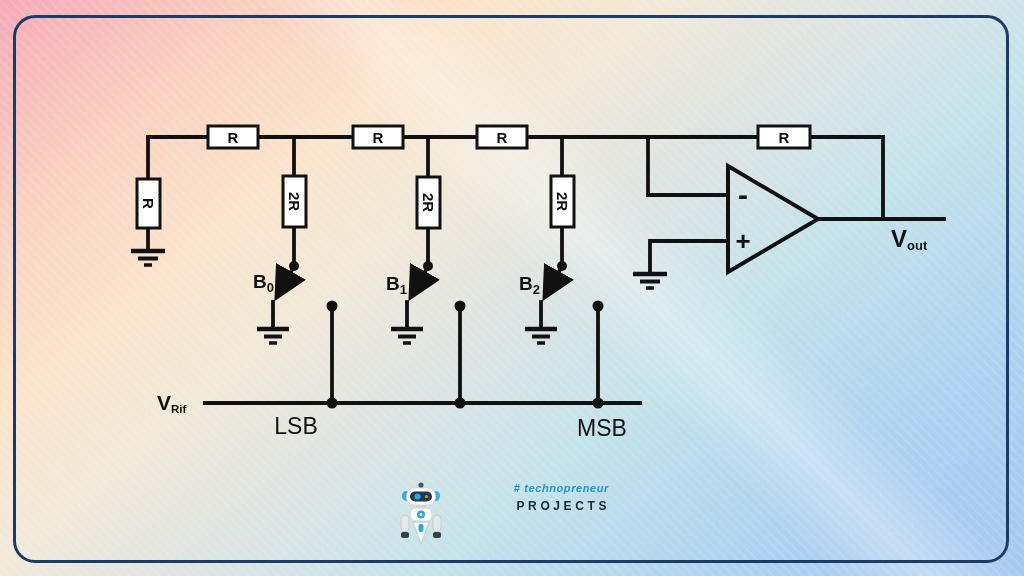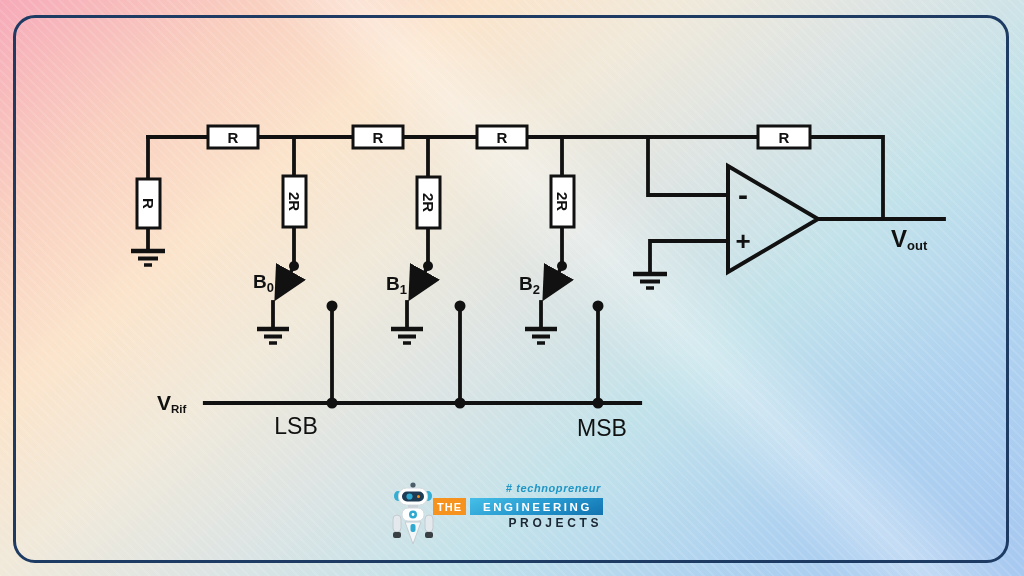--- a/index.html
+++ b/index.html
@@ -23,21 +23,21 @@
 
   .wire { stroke: #111111; stroke-width: 3.8; fill: none; stroke-linecap: square; }
   .bus  { stroke: #111111; stroke-width: 4.2; fill: none; stroke-linecap: square; }
   .gnd  { stroke: #111111; fill: none; stroke-linecap: butt; }
   .rbox { fill: #ffffff; stroke: #111111; stroke-width: 3; }
   .dot  { fill: #111111; }
   .lbl  { fill: #111111; font-family: "Liberation Sans", sans-serif; font-weight: bold; }
   .lbl-med { fill: #111111; font-family: "Liberation Sans", sans-serif; font-weight: 500; }
 
   
-  .logo { position: absolute; left: 392px; top: 480px; width: 215px; height: 72px; }
+  .logo { position: absolute; left: 400px; top: 480px; width: 215px; height: 72px; }
   .logo-robot { position: absolute; left: 0; top: 2px; }
   .logo-text { position: absolute; left: 41px; top: 2px; width: 170px; display: flex; flex-direction: column; align-items: flex-end; }
   .logo-tagline {
     color: #2196c4; font-size: 11px; font-weight: bold; font-style: italic;
     letter-spacing: 0.6px; margin-bottom: 4px; padding-right: 2px;
   }
   .logo-row { display: flex; align-items: stretch; width: 100%; }
   .logo-the {
     background: #f6921e; color: #ffffff; font-size: 11px; font-weight: bold;
     padding: 3px 4px 2px 4px; letter-spacing: 1px; margin-right: 4px; display: flex; align-items: center;
@@ -172,20 +172,16 @@
       <circle cx="21" cy="32.5" r="1.4" fill="#ffffff"></circle>
       <rect x="1" y="33" width="8" height="17" rx="4" fill="#e3e9ec" stroke="#c4ccd1" stroke-width="1"></rect>
       <rect x="33" y="33" width="8" height="17" rx="4" fill="#e3e9ec" stroke="#c4ccd1" stroke-width="1"></rect>
       <rect x="1" y="50" width="8" height="6" rx="2" fill="#3a3f44"></rect>
       <rect x="33" y="50" width="8" height="6" rx="2" fill="#3a3f44"></rect>
       <path d="M13,40 L29,40 L21,62 Z" fill="#f4f7f8" stroke="#c4ccd1" stroke-width="1"></path>
       <rect x="18.5" y="42" width="5" height="8" rx="2" fill="#2fa9cf"></rect>
     </svg>
     <div class="logo-text">
       <div class="logo-tagline"># technopreneur</div>
-      <div class="logo-row">
-        <span class="logo-the">THE</span>
-        <span class="logo-engineering">ENGINEERING</span>
-      </div>
       <div class="logo-projects">PROJECTS</div>
     </div>
   </div>
 </div>
 
 </body></html>

